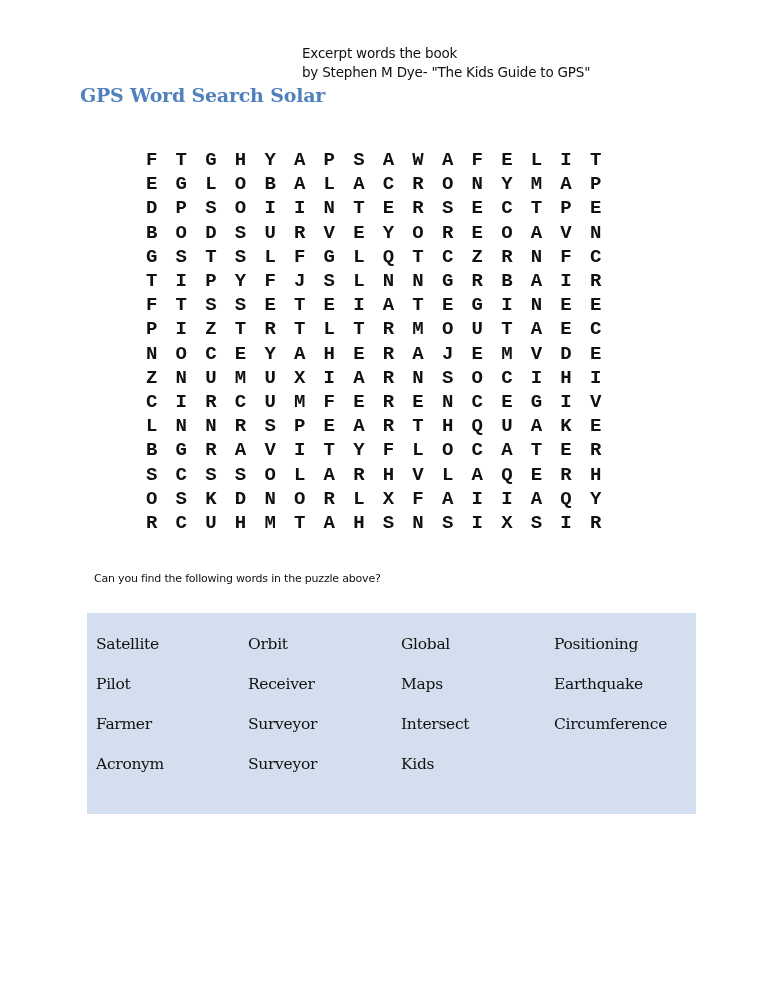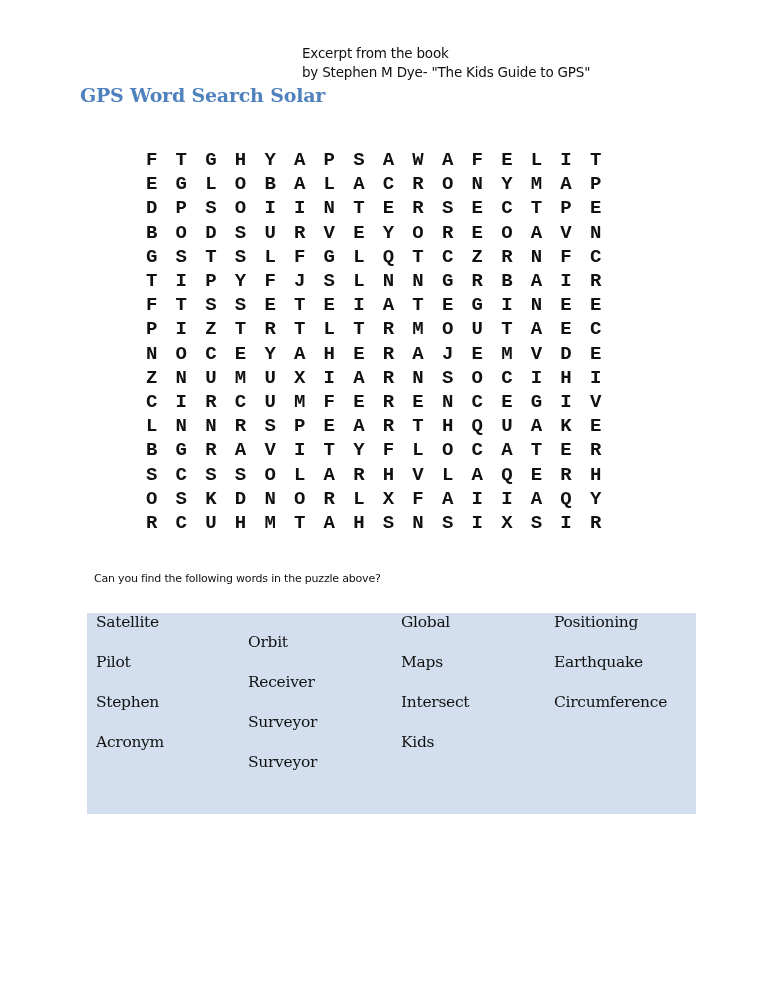--- a/index.html
+++ b/index.html
@@ -23,36 +23,36 @@
   .grid-cell { width: 29.6px; text-align: left; }
   .prompt {
     position: absolute; left: 94px; top: 572px;
     font-family: "DejaVu Sans", sans-serif; font-size: 11px; color: #111;
     letter-spacing: -0.2px;
   }
   .wordtable {
     position: absolute; left: 87px; top: 613px; width: 609px; height: 201px;
     background: #D3DFEE;
   }
-  .wt-row { display: flex; height: 40px; align-items: flex-start; }
+  .wt-row { display: flex; height: 40px; align-items: flex-end; }
   .wt-row:first-child { margin-top: 0; }
   .wt-cell {
     font-family: "DejaVu Serif", serif; font-size: 15.5px; color: #111;
     letter-spacing: -0.3px;
   }
   .wt-c0 { width: 152px; padding-left: 9px; }
   .wt-c1 { width: 153px; margin-top: 20px; }
   .wt-c2 { width: 153px; }
   .wt-c3 { width: 142px; }
 </style>
 </head>
 <body>
 
 <div class="excerpt">
-  <div>Excerpt from the book</div>
+  <div>Excerpt words the book</div>
   <div>by Stephen M Dye- "The Kids Guide to GPS"</div>
 </div>
 
 <div class="title">GPS Word Search Solar</div>
 
 <div class="grid" id="grid">
     <div class="grid-row">
       <span class="grid-cell">F</span>
       <span class="grid-cell">T</span>
       <span class="grid-cell">G</span>
@@ -351,21 +351,21 @@
       <div class="wt-cell wt-c2">Global</div>
       <div class="wt-cell wt-c3">Positioning</div>
     </div>
     <div class="wt-row">
       <div class="wt-cell wt-c0">Pilot</div>
       <div class="wt-cell wt-c1">Receiver</div>
       <div class="wt-cell wt-c2">Maps</div>
       <div class="wt-cell wt-c3">Earthquake</div>
     </div>
     <div class="wt-row">
-      <div class="wt-cell wt-c0">Stephen</div>
+      <div class="wt-cell wt-c0">Farmer</div>
       <div class="wt-cell wt-c1">Surveyor</div>
       <div class="wt-cell wt-c2">Intersect</div>
       <div class="wt-cell wt-c3">Circumference</div>
     </div>
     <div class="wt-row">
       <div class="wt-cell wt-c0">Acronym</div>
       <div class="wt-cell wt-c1">Surveyor</div>
       <div class="wt-cell wt-c2">Kids</div>
       <div class="wt-cell wt-c3"></div>
     </div>

